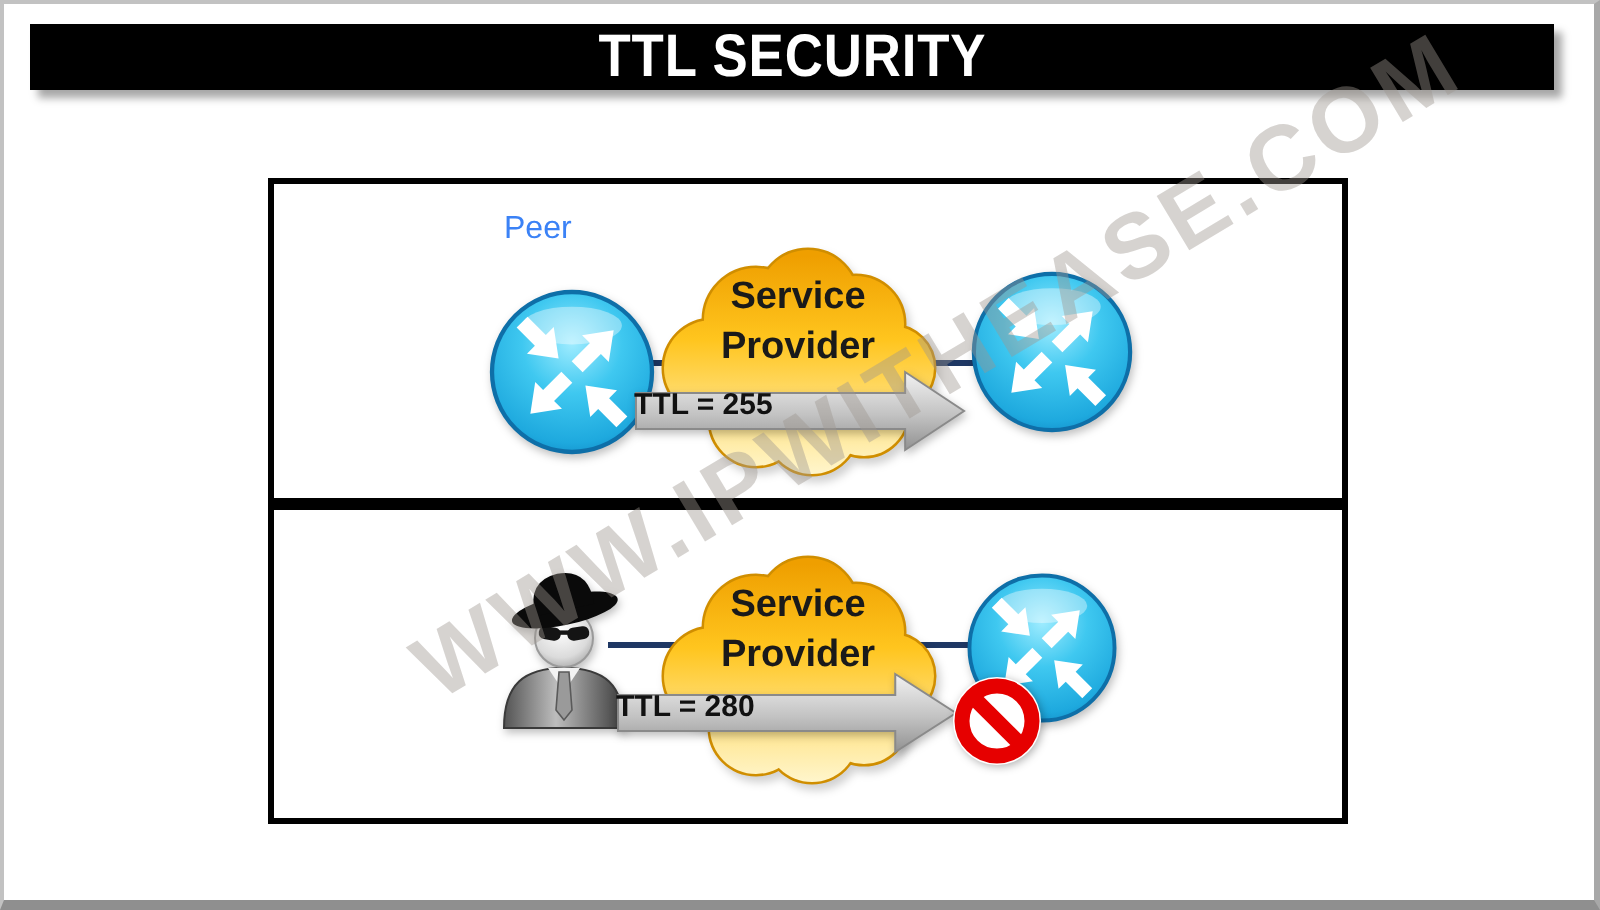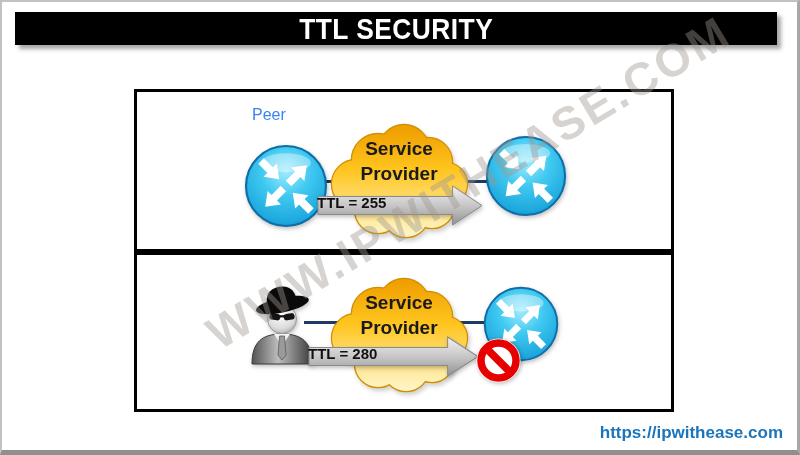--- a/index.html
+++ b/index.html
@@ -199,15 +199,14 @@
 
   <svg class="arrow-svg" style="left:306px;top:334px;width:172px;height:41px;" viewBox="0 0 170 41" preserveAspectRatio="none">
       <use href="#blockArrow"></use>
     </svg>
   <div class="arrow-label" style="left:306px;top:343px;width:140px;">TTL = 280</div>
 
   <svg class="no-sign-svg" style="left:474px;top:336px;width:45px;height:45px;">
       <use href="#noEntry"></use>
     </svg>
 
-  <a class="site-link" href="#">https://ipwithease.com</a>
 
 </div>
 
 </body></html>

